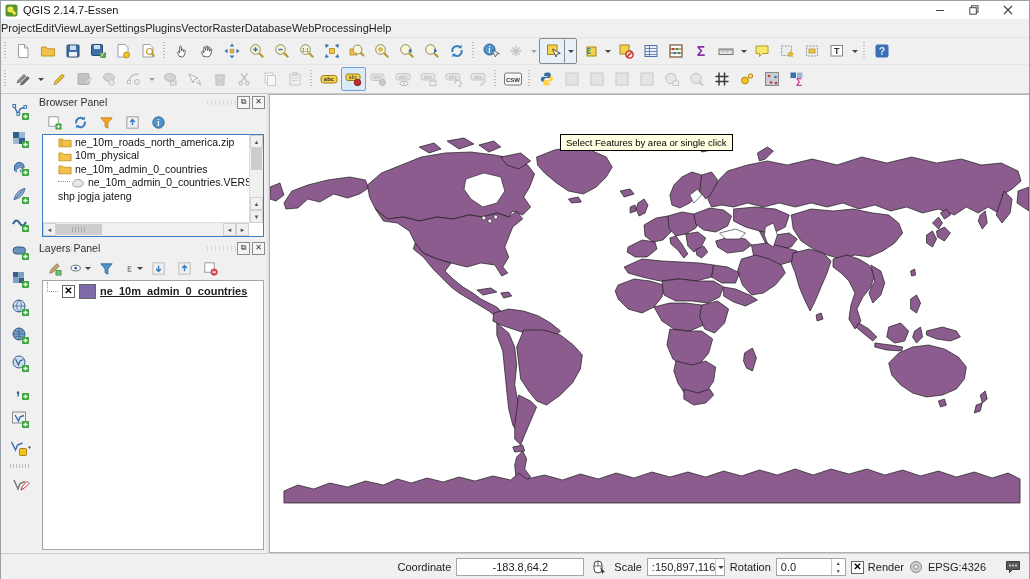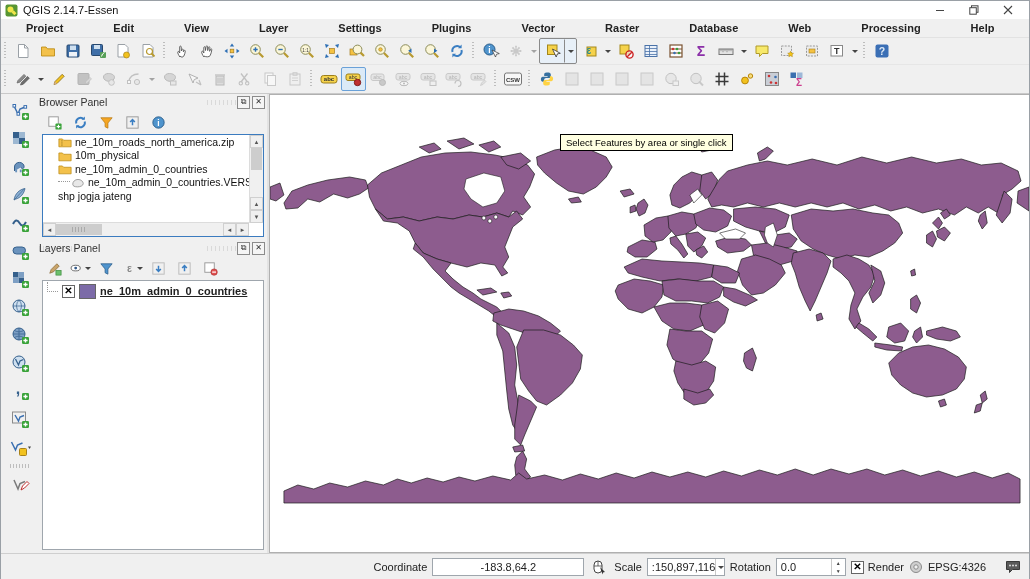--- a/index.html
+++ b/index.html
@@ -5,21 +5,21 @@
   html,body{margin:0;padding:0;}
   body{width:1030px;height:579px;font-family:"Liberation Sans",sans-serif;font-size:11px;color:#222;background:#f0f0f0;overflow:hidden;}
   .window{position:relative;width:1030px;height:579px;border:1px solid #9aa0a6;box-sizing:border-box;background:#f0f0f0;}
   
   .titlebar{height:18px;background:#fff;display:flex;align-items:center;padding:0 4px;gap:5px;}
   .titlebar .title{font-size:11px;color:#111;}
   .win-controls{margin-left:auto;display:flex;height:100%;}
   .win-btn{width:34px;height:100%;display:flex;align-items:center;justify-content:center;color:#333;}
   
   .menubar{height:18px;background:#f0f0f0;display:flex;align-items:center;border-bottom:1px solid #e2e2e2;}
-  .menu-item{padding:0 25px;line-height:18px;font-weight:bold;}
+  .menu-item{padding:0 0;line-height:18px;}
   
   .toolbar{display:flex;align-items:center;background:#f0f0f0;position:relative;}
   .tb1{height:26px;border-bottom:1px solid #e6e6e6;}
   .tb2{height:28px;border-bottom:1px solid #c9c9c9;}
   .handle{width:5px;height:18px;margin:0 2px;background:repeating-linear-gradient(to bottom,#bdbdbd 0 1px,transparent 1px 3px);background-size:2px 100%;background-position:1px 0;background-repeat:repeat-y;}
   .tb{width:23px;height:22px;display:flex;align-items:center;justify-content:center;border:1px solid transparent;border-radius:2px;flex:none;}
   .tb svg{display:block;}
   .dis{filter:grayscale(1) opacity(.45);}
   .caret{width:0;height:0;border-top:3px solid #444;border-left:3px solid transparent;border-right:3px solid transparent;margin-left:1px;}
   .dd-seg{width:9px;height:22px;display:flex;align-items:center;justify-content:center;border:1px solid transparent;}
@@ -62,21 +62,21 @@
   .cb.checked::after{content:"✕";}
   .swatch{width:15px;height:13px;background:var(--layer-swatch,#7c6ba8);border:1px solid #666;flex:none;}
   .layer-name{font-weight:bold;text-decoration:underline;font-size:11px;}
   
   .map-area{flex:1;background:#fff;border:1px solid #b0b0b0;border-right:none;position:relative;}
   .map-area svg{position:absolute;inset:0;width:100%;height:100%;}
   
   .statusbar{height:26px;display:flex;align-items:center;gap:5px;padding:0 8px;background:#f0f0f0;border-top:1px solid #cfcfcf;}
   .sb-label{color:#222;}
   .sb-field{background:#fff;border:1px solid #9fa6ad;height:18px;display:flex;align-items:center;box-sizing:border-box;}
-  .coord{width:152px;justify-content:center;}
+  .coord{width:128px;justify-content:center;}
   .scale{width:78px;padding-left:4px;position:relative;}
   .scale .drop{margin-left:auto;width:14px;height:16px;border-left:1px solid #c9c9c9;display:flex;align-items:center;justify-content:center;}
   .rot{width:70px;padding-left:4px;position:relative;}
   .spin{margin-left:auto;width:13px;height:16px;display:flex;flex-direction:column;border-left:1px solid #c9c9c9;}
   .spin div{flex:1;display:flex;align-items:center;justify-content:center;font-size:5px;color:#444;}
   .sb-check{display:flex;gap:4px;}
   text{font-family:"Liberation Sans",sans-serif;}
 </style>
 </head>
 <body>

